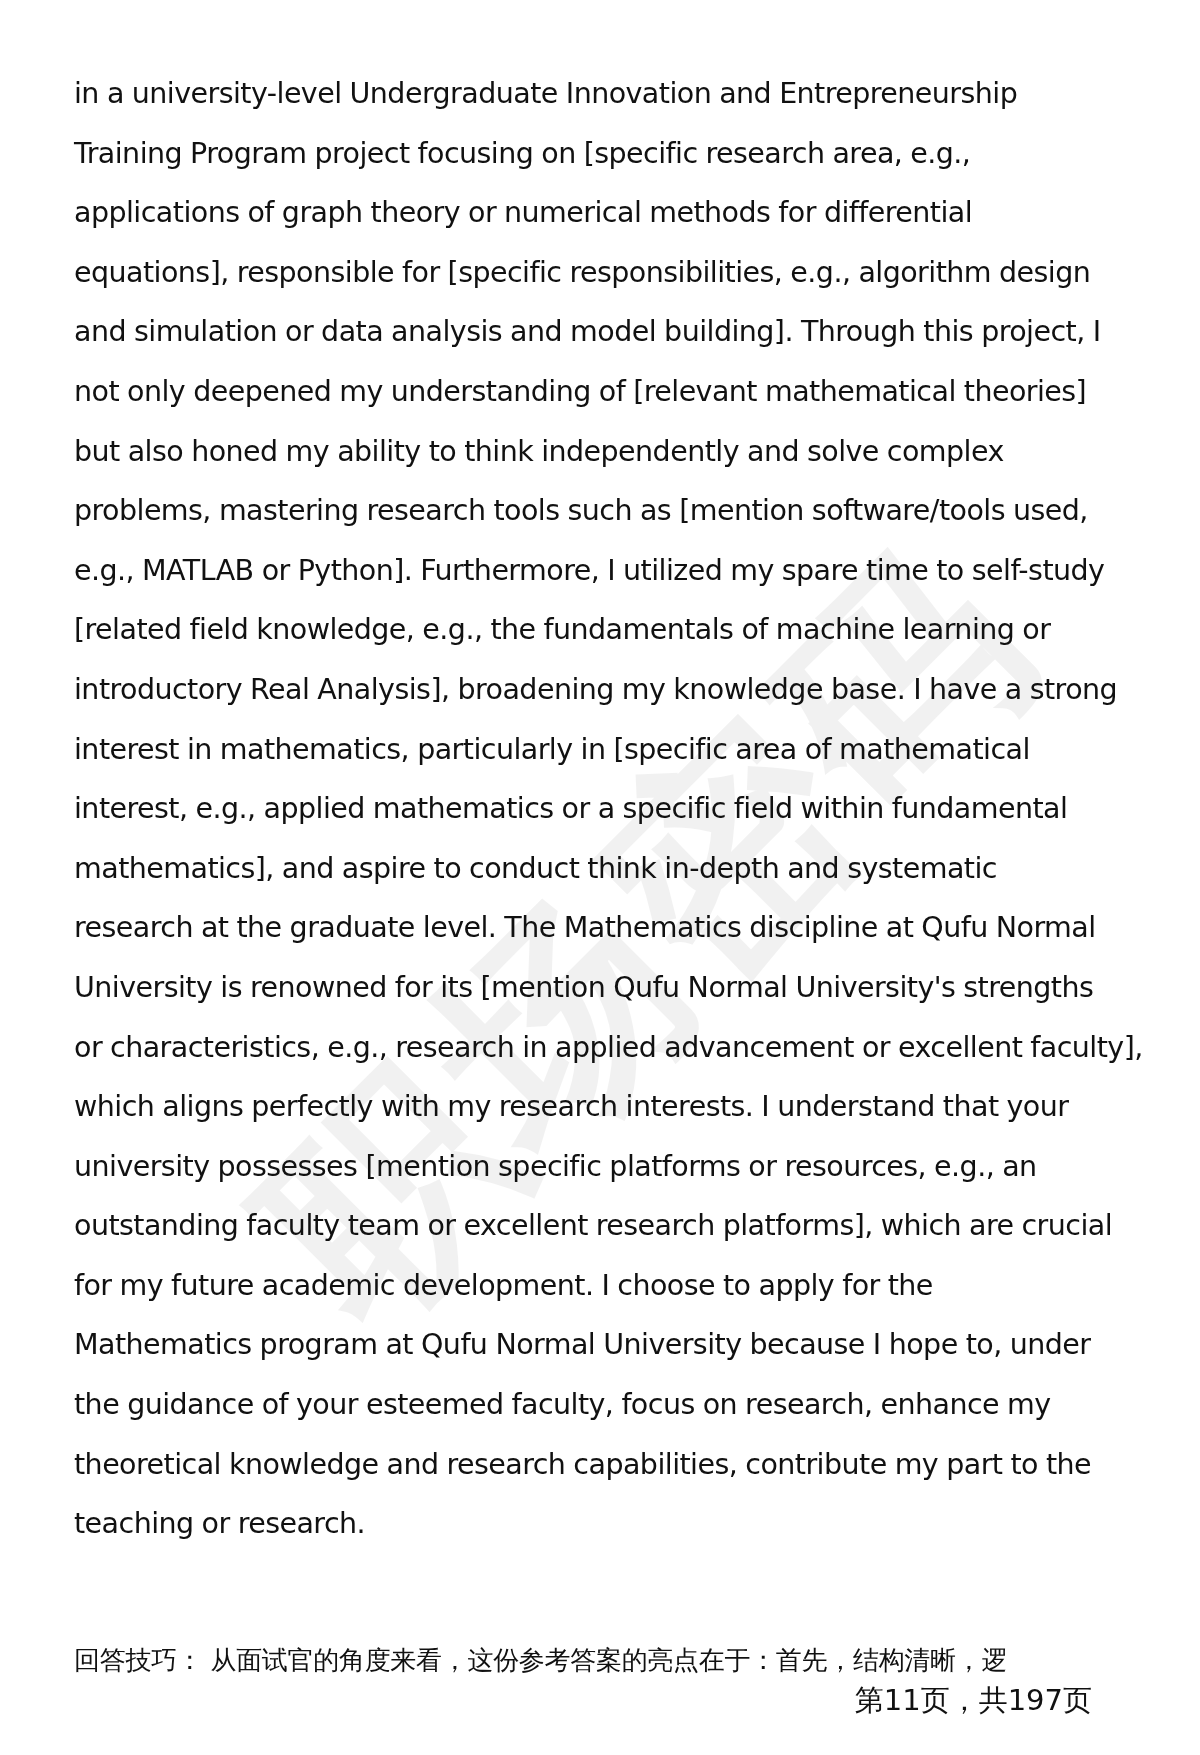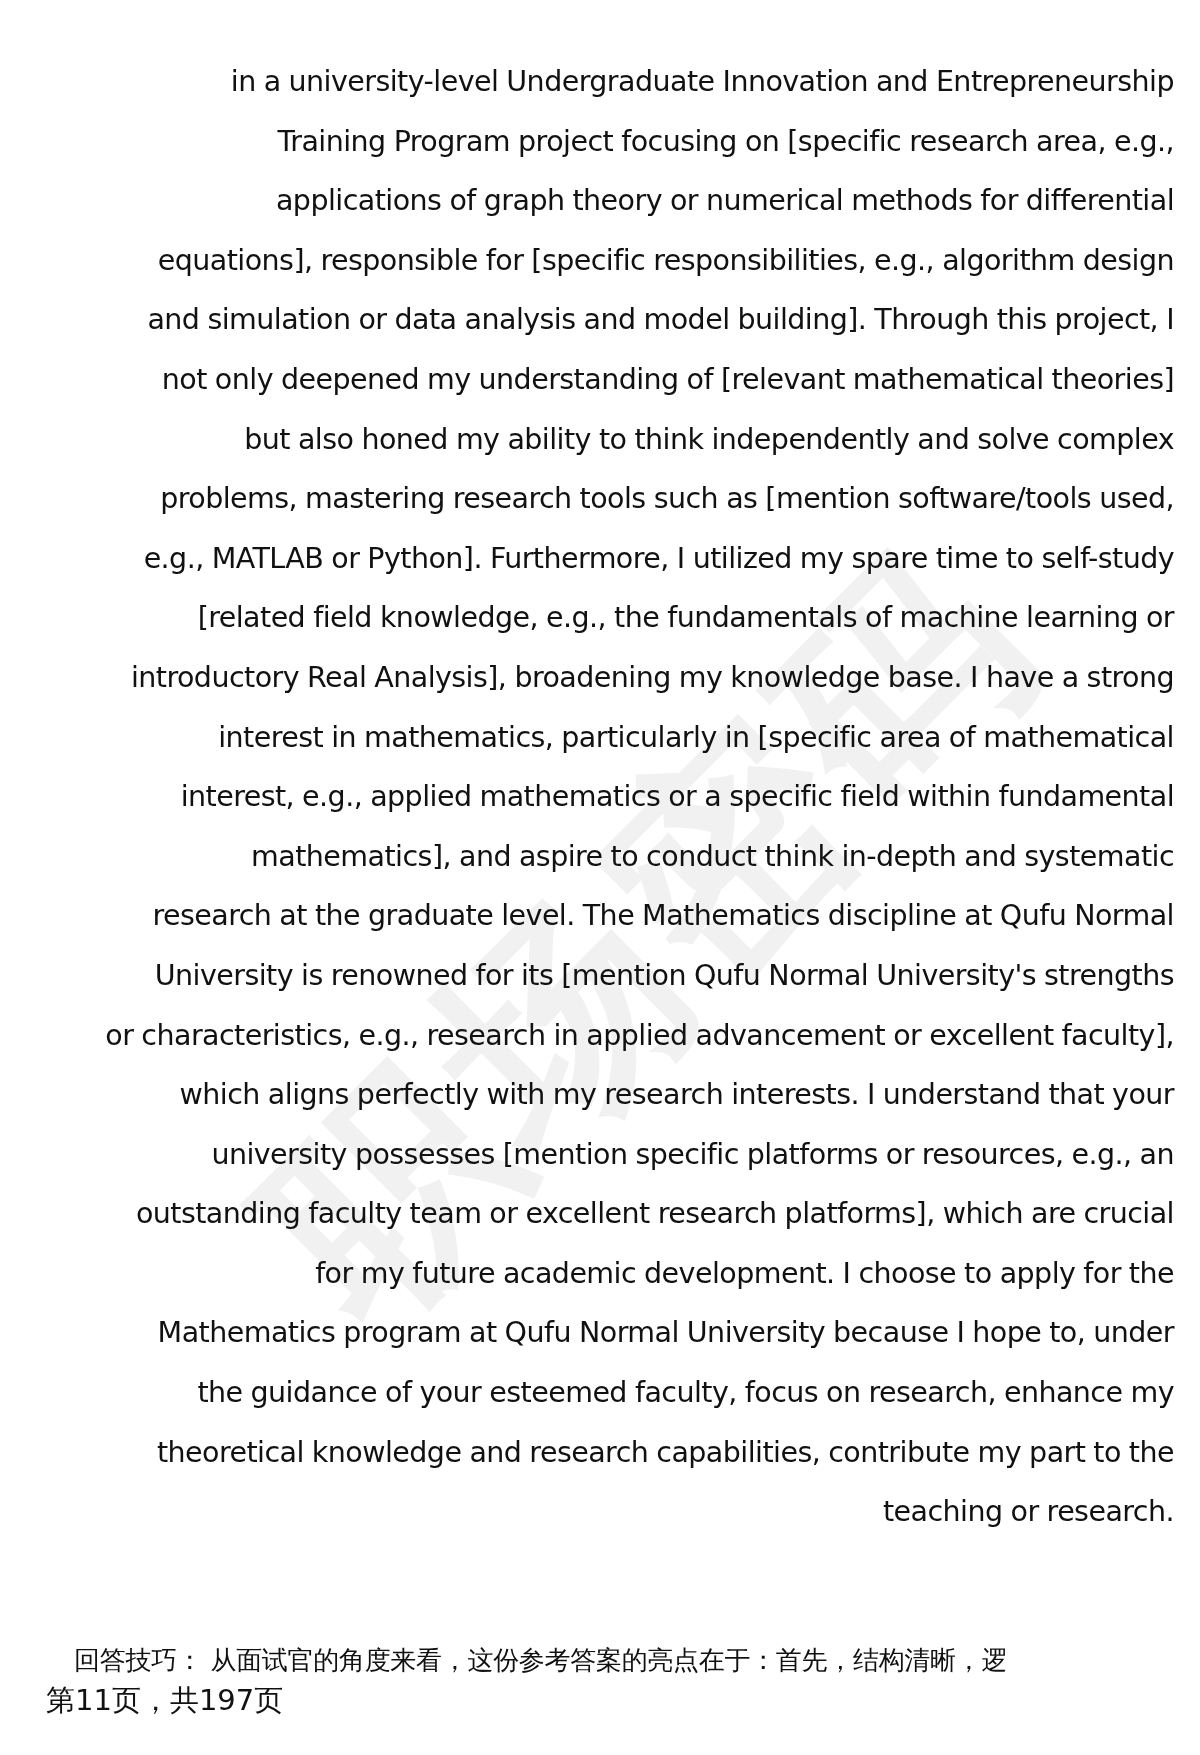--- a/index.html
+++ b/index.html
@@ -36,24 +36,23 @@
       letter-spacing: 10px;
       color: rgba(0, 0, 0, 0.055);
       white-space: nowrap;
       pointer-events: none;
       z-index: 0;
       font-family: "DejaVu Sans", sans-serif;
     }
     .body-text {
       position: absolute;
       left: 74px;
-      top: 52px;
+      top: 64px;
       width: 1100px;
       z-index: 1;
-      text-align: right;
     }
     .line {
       display: block;
       height: 59.6px;
       line-height: 59.6px;
       font-size: 28.5px;
       letter-spacing: -0.55px;
       word-spacing: -0.5px;
       white-space: nowrap;
     }
@@ -71,25 +70,24 @@
       font-size: 26px;
       line-height: 40px;
       white-space: nowrap;
       letter-spacing: -0.3px;
     }
     .page-number {
       position: absolute;
       left: 0;
       top: 40px;
       width: 1092px;
-      text-align: left;
+      text-align: right;
       font-size: 29px;
       line-height: 40px;
       white-space: nowrap;
-      padding-left: 46px;
     }
   </style>
 </head>
 <body>
 
 <div class="page">
 
   <div class="watermark">职场密码</div>
 
   <div class="body-text">

